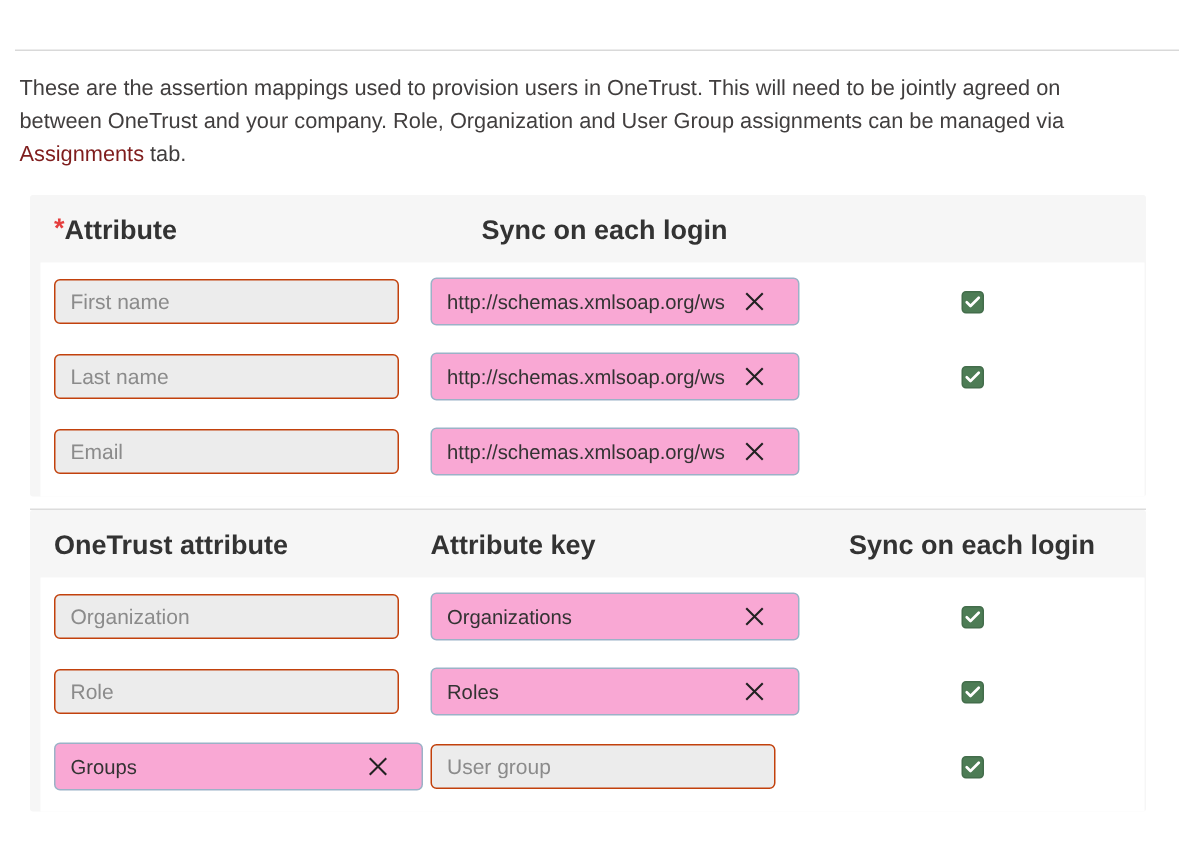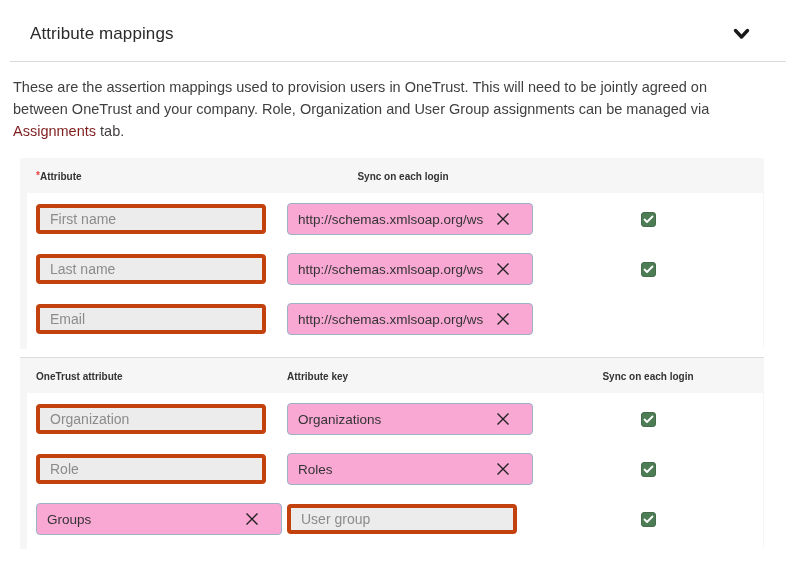--- a/index.html
+++ b/index.html
@@ -33,37 +33,37 @@
   .panel.first { margin-top: 16px; }
   .section-divider { border: none; border-top: 1px solid #dcdcdc; margin: 8px 22px 0 20px; }
 
   .cols {
     display: grid;
     grid-template-columns: 230px 232px 1fr;
     column-gap: 21px;
     align-items: center;
   }
   .head { padding: 13px 8px 11px 16px; }
-  .col-h { font-size: 10px; font-weight: 700; color: #333; white-space: nowrap; }
+  .col-h { font-size: 18px; font-weight: 700; color: #333; white-space: nowrap; }
   .req { color: #e53e3e; font-weight: 700; position: relative; top: -1px; margin-right: 0px; }
   .col-h.sync { justify-self: center; }
 
   .panel-body {
     background: #ffffff;
     margin: 0 1px 0 7px;
     padding: 10px 0 14px 0;
   }
   .row { padding-left: 9px; padding-right: 7px; margin-bottom: 18px; }
   .row:last-child { margin-bottom: 0; }
 
   
   .attr-input {
     width: 230px; height: 30px;
     background: #ececec;
-    border: 4px solid #c2410c; border-radius: 4px;
+    border: 1px solid #c2410c; border-radius: 4px;
     padding: 0 10px;
     font-family: "Liberation Sans", sans-serif;
     font-size: 14px; color: #8b8b8b;
   }
 
   
   .key-wrap { position: relative; width: 232px; height: 32px; }
   .key-input {
     width: 246px; height: 32px;
     background: #f9a8d4;
@@ -86,30 +86,20 @@
     background: #4d7c55; border: 1px solid #436d4b;
     display: flex; align-items: center; justify-content: center;
     cursor: pointer;
   }
 </style>
 </head>
 <body>
 
 <div class="page">
 
-  <div class="header-row">
-    <span class="panel-title">Attribute mappings</span>
-    <button class="chevron-btn">
-      <span>
-        <svg width="17" height="14" viewBox="0 0 17 14">
-          <path d="M2.5 3.5 L8.5 10 L14.5 3.5" fill="none" stroke="#1a1a1a" stroke-width="3.4" stroke-linecap="round" stroke-linejoin="round"></path>
-        </svg>
-      </span>
-    </button>
-  </div>
 
   <hr class="title-rule">
 
   <p class="desc"><span>These are the assertion mappings used to provision users in OneTrust. This will need to be jointly agreed on between OneTrust and your company. Role, Organization and User Group assignments can be managed via </span><a href="#">Assignments</a><span> tab.</span></p>
 
   <section class="panel first">
     <div class="cols head">
       <div class="col-h"><span class="req">*</span><span>Attribute</span></div>
       <div class="col-h sync">Sync on each login</div>
     </div>

